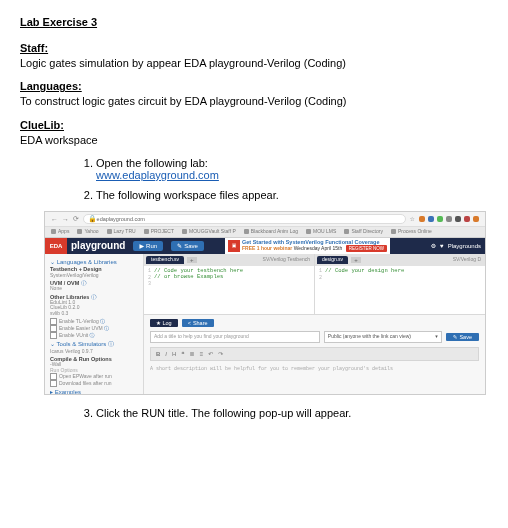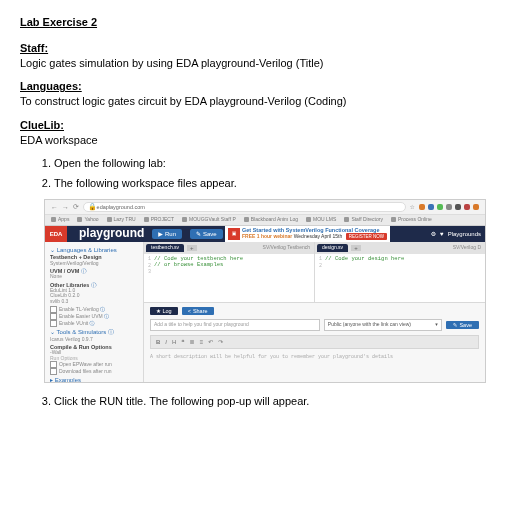--- a/index.html
+++ b/index.html
@@ -20,20 +20,21 @@
   .body-text {
     margin: 0 0 10px 0;
     line-height: 1.3;
   }
   .list {
     margin: 4px 0 10px 0;
     padding-left: 34px;
   }
   .list li {
     margin-bottom: 8px;
+    margin-left: 42px;
   }
   .link {
     color: #1a5db4;
     text-decoration: underline;
   }
 
   
   .screenshot {
     margin: 6px 0 12px 24px;
     width: 440px;
@@ -101,23 +102,23 @@
     width: 22px;
     height: 16px;
     background: #d83a2b;
     display: flex;
     align-items: center;
     justify-content: center;
     font-weight: bold;
     font-size: 6px;
   }
   .app-name {
-    font-size: 12px;
+    font-size: 10px;
     font-weight: bold;
-    margin-left: 12px;
+    margin-left: 4px;
   }
   .hdr-btn {
     background: #2f6fb3;
     color: #fff;
     padding: 2px 6px;
     border-radius: 2px;
     margin-left: 8px;
     font-size: 6px;
     display: inline-flex;
     align-items: center;
@@ -238,35 +239,36 @@
   .desc-hint {
     font-size:5px;color:#aaa;font-family:"Courier New",monospace;
   }
   .cb { display:inline-block;width:5px;height:5px;border:1px solid #999;margin-right:2px;background:#fff;vertical-align:middle;}
 </style>
 </head>
 <body>
 
 
 
-<p class="section-heading">Lab Exercise 2</p>
+<p class="section-heading">Lab Exercise 3</p>
 <br>
 
 <p class="section-heading">Staff:</p>
-<p class="body-text">Logic gates simulation by using EDA playground-Verilog (Title)</p>
+<p class="body-text">Logic gates simulation by appear EDA playground-Verilog (Coding)</p>
 
 <p class="section-heading">Languages:</p>
 <p class="body-text">To construct logic gates circuit by EDA playground-Verilog (Coding)</p>
 
 <p class="section-heading">ClueLib:</p>
 <p class="body-text">EDA workspace</p>
 
 <ol class="list">
   <li>
     <span>Open the following lab:</span><br>
+    <a class="link" href="#">www.edaplayground.com</a>
   </li>
   <li>The following workspace files appear.</li>
 </ol>
 
 
 <div class="screenshot">
 
   <div class="browser-bar">
     <span class="nav-arrow">←</span>
     <span class="nav-arrow">→</span>

